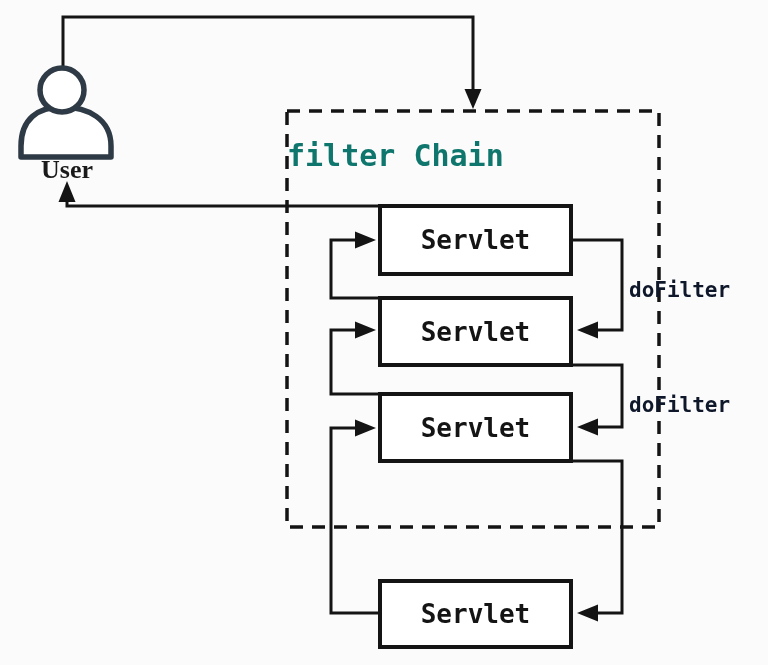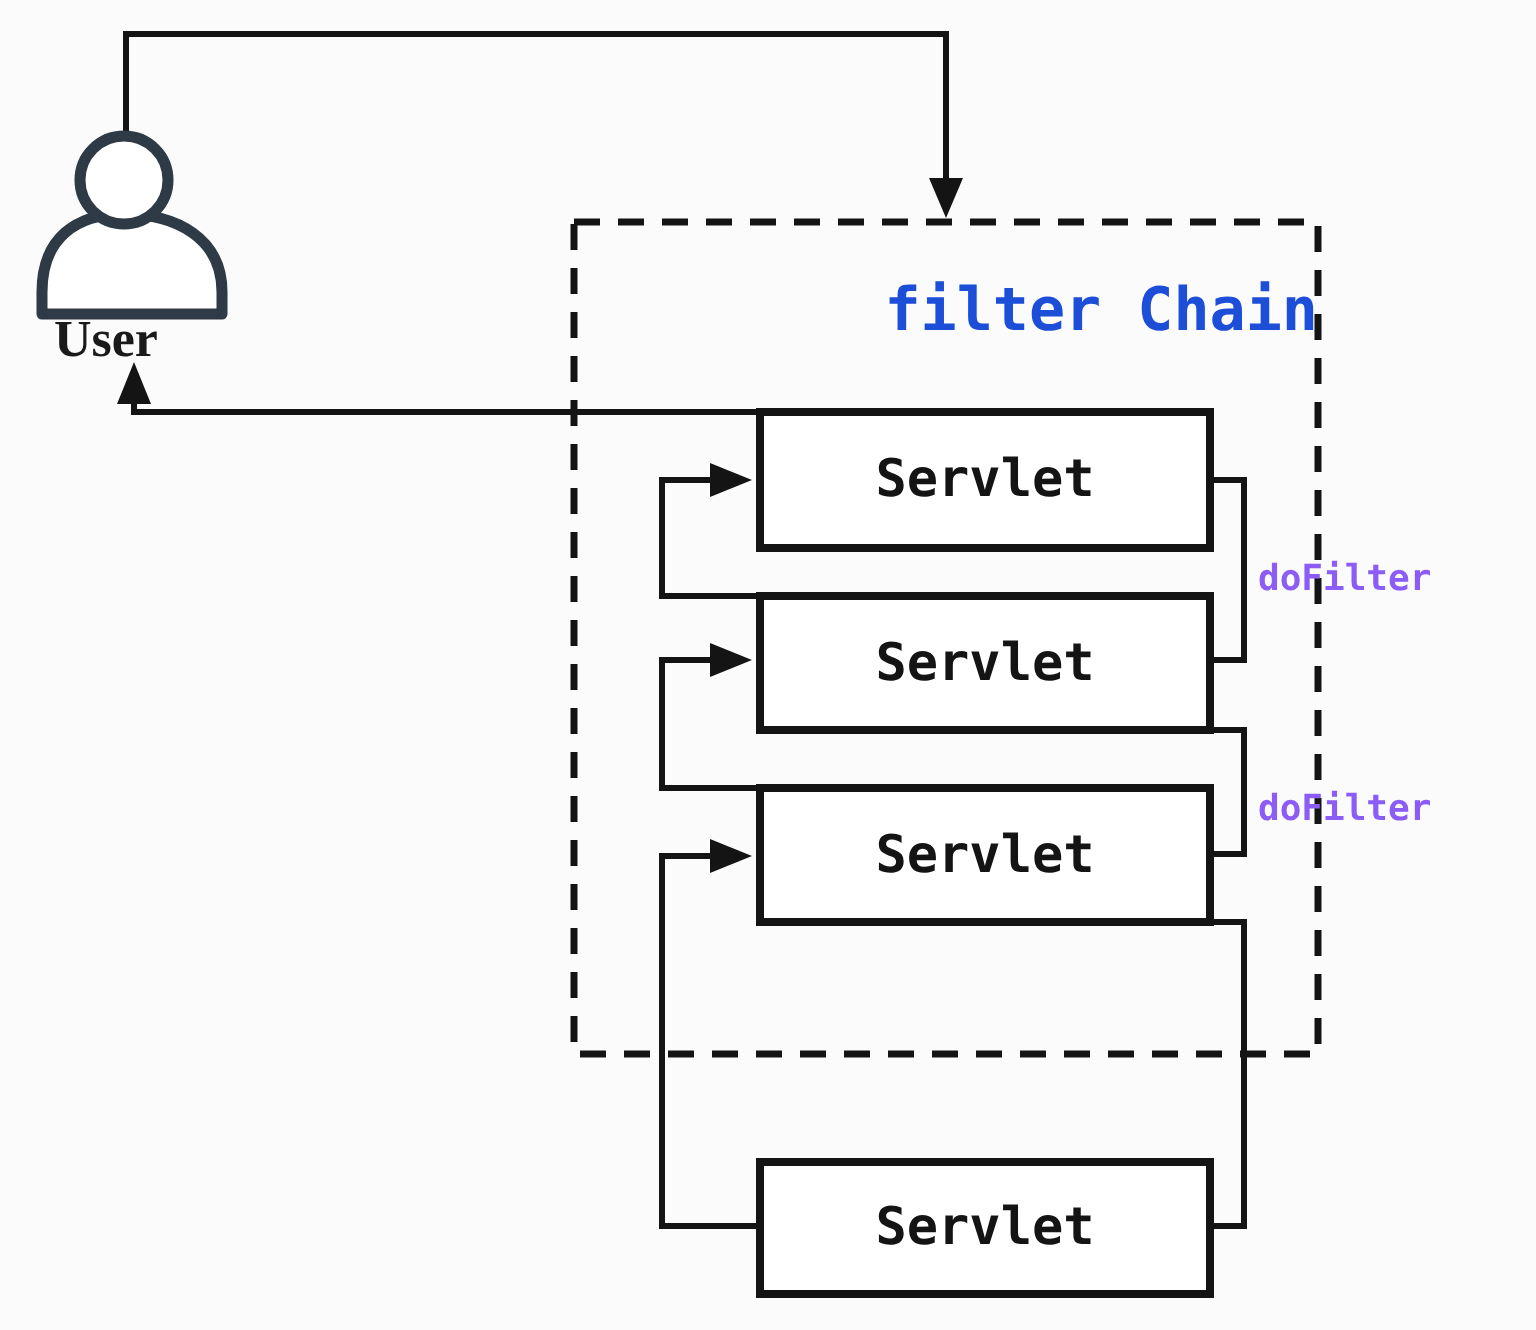--- a/index.html
+++ b/index.html
@@ -6,51 +6,51 @@
   .stage{
     position:relative;
     width:768px;height:665px;
     background:#fbfbfb;
     overflow:hidden;
     font-family:"DejaVu Sans Mono", monospace;
   }
   .layer{position:absolute;left:0;top:0;width:768px;height:665px;}
   .fbox{
     position:absolute;
-    left:378px;width:229px;
+    left:378px;width:195px;
     box-sizing:border-box;
     border:4px solid #141414;
     background:#ffffff;
     display:flex;flex-direction:column;
     align-items:center;justify-content:center;
     font-weight:bold;font-size:26px;line-height:30px;
     color:#141414;
     z-index:2;
     gap:48px;
   }
   .fbox-1{top:204px;height:72px;}
   .fbox-2{top:296px;height:71px;}
   .fbox-3{top:392px;height:71px;}
   .fbox-servlet{top:579px;height:70px;}
   .chain-title{
     position:absolute;left:287px;top:139px;width:372px;
-    text-align:right;
+    text-align:left;
     font-weight:bold;font-size:30px;line-height:34px;
-    color:#1d4ed8;z-index:2;
+    color:#0f766e;z-index:2;
   }
   .dofilter{
     position:absolute;left:629px;height:30px;
-    font-weight:bold;font-size:18px;line-height:30px;
-    color:#8b5cf6;z-index:3;white-space:nowrap;
+    font-weight:bold;font-size:21px;line-height:30px;
+    color:#0f172a;z-index:3;white-space:nowrap;
   }
   .dofilter-1{top:275px;}
   .dofilter-2{top:390px;}
   .user-label{
     position:absolute;left:27px;top:158px;width:80px;
-    text-align:left;
+    text-align:center;
     font-family:"Liberation Serif", serif;
     font-weight:bold;font-size:26px;line-height:24px;
     color:#1a1a1a;z-index:2;
   }
   svg .wire{fill:none;stroke:#141414;stroke-width:3;}
   svg .head{fill:#141414;stroke:none;}
   svg .dash{fill:none;stroke:#141414;stroke-width:3.5;stroke-dasharray:13 9;}
   svg .person{fill:#ffffff;stroke:#2e3a45;stroke-width:5.5;stroke-linejoin:round;}
 </style>
 </head>

